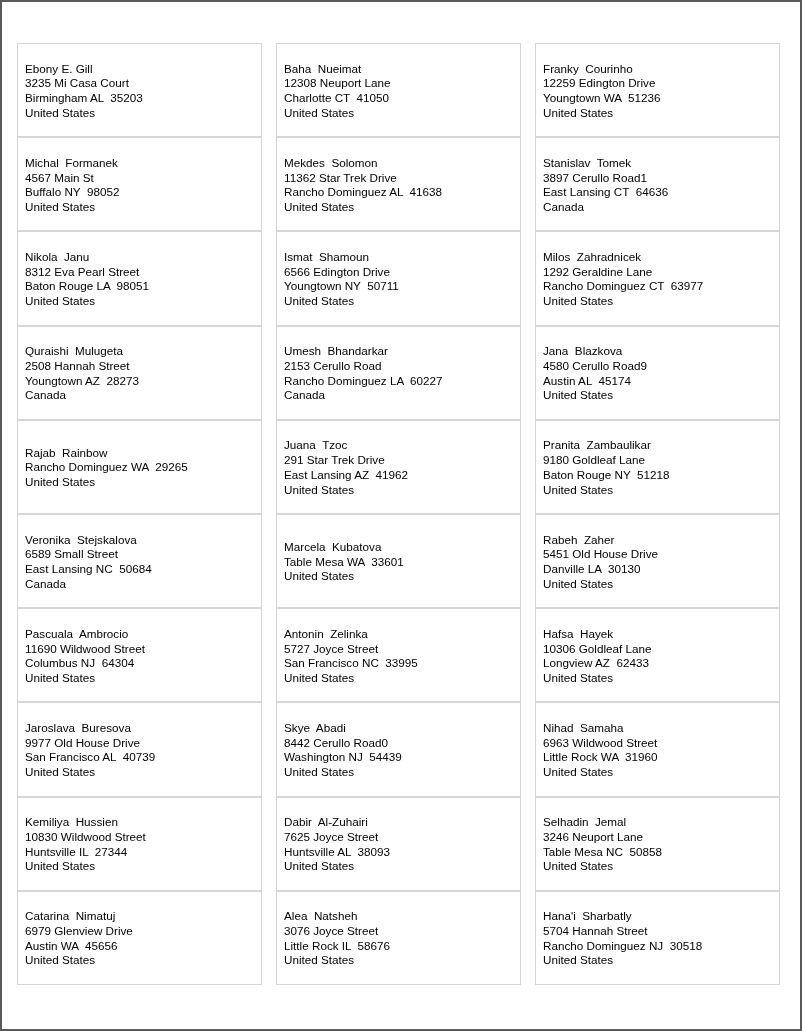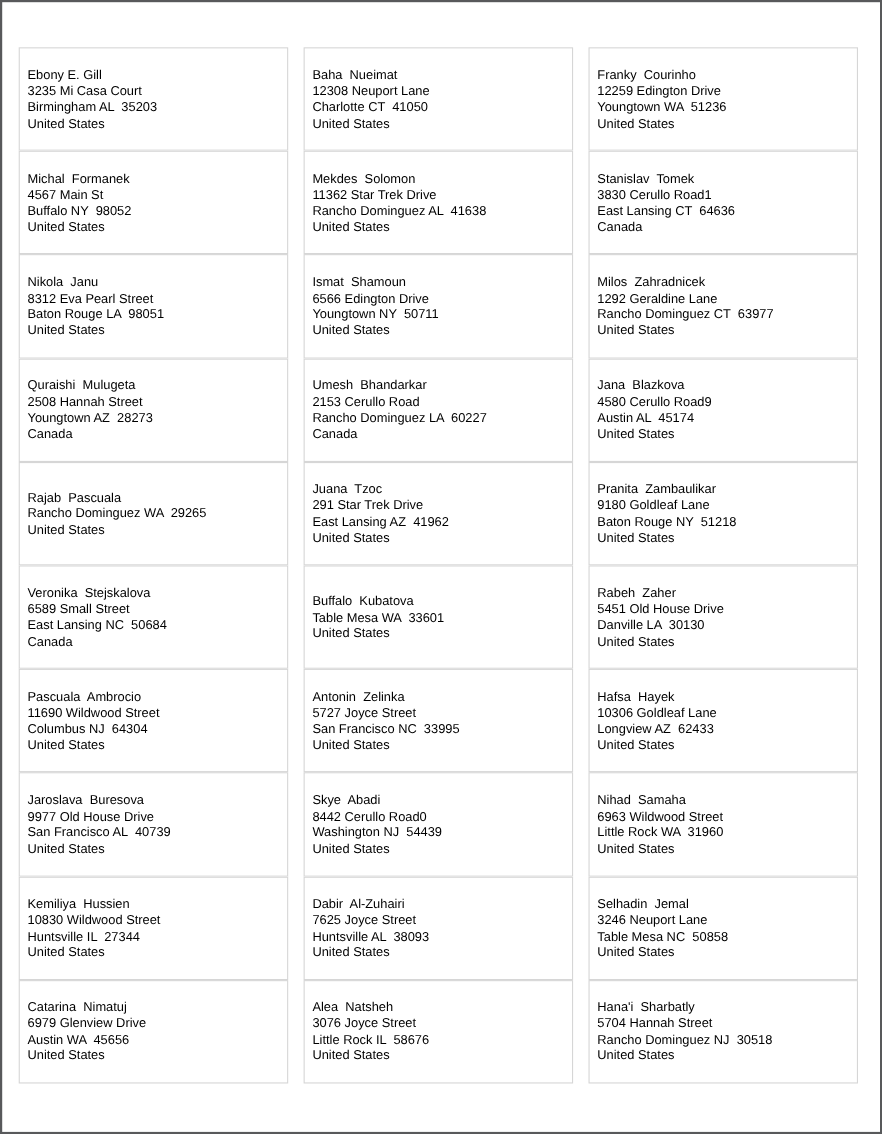--- a/index.html
+++ b/index.html
@@ -83,21 +83,21 @@
 
   <div class="label-cell">
     <div class="label-line">Mekdes  Solomon</div>
     <div class="label-line">11362 Star Trek Drive</div>
     <div class="label-line">Rancho Dominguez AL  41638</div>
     <div class="label-line">United States</div>
   </div>
 
   <div class="label-cell">
     <div class="label-line">Stanislav  Tomek</div>
-    <div class="label-line">3830 Cerullo Road1</div>
+    <div class="label-line">3897 Cerullo Road1</div>
     <div class="label-line">East Lansing CT  64636</div>
     <div class="label-line">Canada</div>
   </div>
 
   <div class="label-cell">
     <div class="label-line">Nikola  Janu</div>
     <div class="label-line">8312 Eva Pearl Street</div>
     <div class="label-line">Baton Rouge LA  98051</div>
     <div class="label-line">United States</div>
   </div>
@@ -131,21 +131,21 @@
   </div>
 
   <div class="label-cell">
     <div class="label-line">Jana  Blazkova</div>
     <div class="label-line">4580 Cerullo Road9</div>
     <div class="label-line">Austin AL  45174</div>
     <div class="label-line">United States</div>
   </div>
 
   <div class="label-cell">
-    <div class="label-line">Rajab  Pascuala</div>
+    <div class="label-line">Rajab  Rainbow</div>
     <div class="label-line">Rancho Dominguez WA  29265</div>
     <div class="label-line">United States</div>
   </div>
 
   <div class="label-cell">
     <div class="label-line">Juana  Tzoc</div>
     <div class="label-line">291 Star Trek Drive</div>
     <div class="label-line">East Lansing AZ  41962</div>
     <div class="label-line">United States</div>
   </div>
@@ -158,21 +158,21 @@
   </div>
 
   <div class="label-cell">
     <div class="label-line">Veronika  Stejskalova</div>
     <div class="label-line">6589 Small Street</div>
     <div class="label-line">East Lansing NC  50684</div>
     <div class="label-line">Canada</div>
   </div>
 
   <div class="label-cell">
-    <div class="label-line">Buffalo  Kubatova</div>
+    <div class="label-line">Marcela  Kubatova</div>
     <div class="label-line">Table Mesa WA  33601</div>
     <div class="label-line">United States</div>
   </div>
 
   <div class="label-cell">
     <div class="label-line">Rabeh  Zaher</div>
     <div class="label-line">5451 Old House Drive</div>
     <div class="label-line">Danville LA  30130</div>
     <div class="label-line">United States</div>
   </div>

